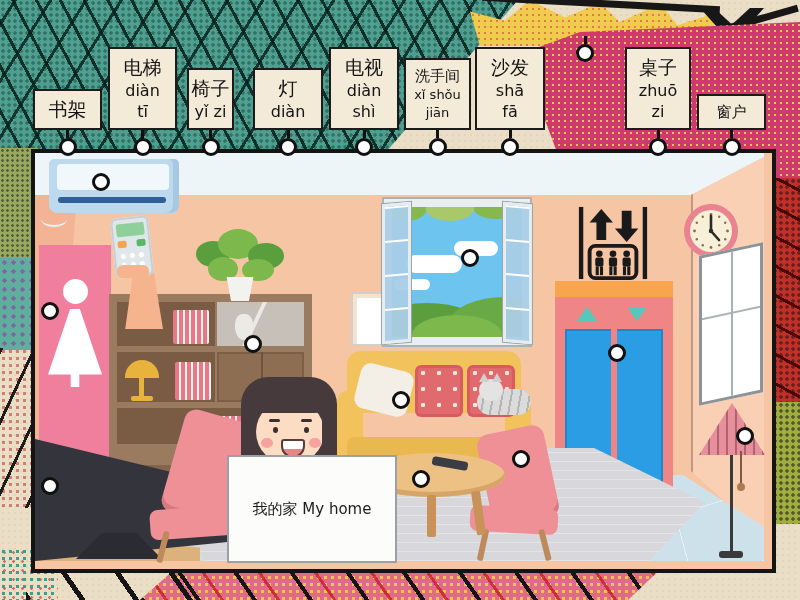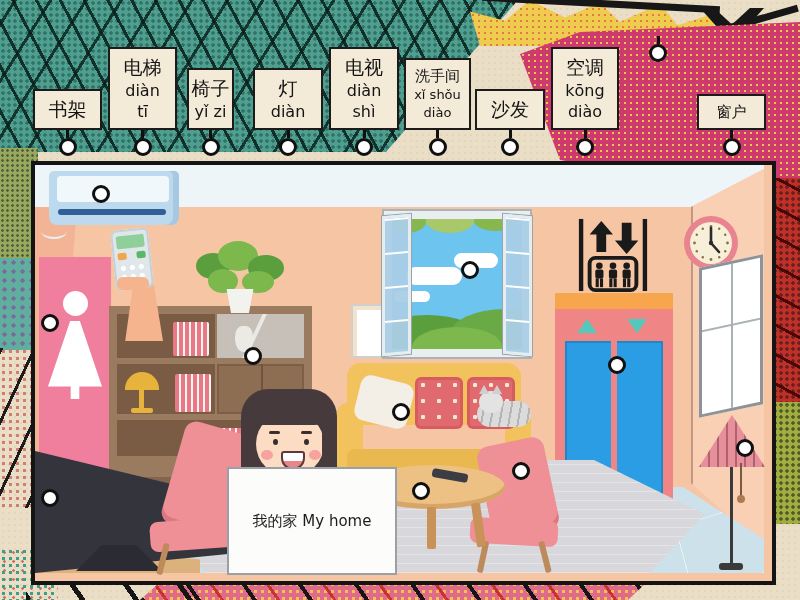--- a/index.html
+++ b/index.html
@@ -56,21 +56,21 @@
   .card-stack{display:flex;flex-direction:column;justify-content:flex-end;height:94px;width:100%;}
   .card{background:var(--card-bg,#f3ead8);border:2px solid var(--ink,#1b1b1b);
       text-align:center;padding:6px 1px;box-sizing:border-box;width:100%;}
   .hanzi{display:block;font-size:19px;line-height:25px;color:#141414;font-weight:500;}
   .pinyin{display:block;font-size:16px;line-height:21px;color:#141414;white-space:pre-line;}
   .card.small .hanzi{font-size:15px;line-height:20px;}
   .card.small .pinyin{font-size:13px;line-height:18px;}
   .pin-stem{width:3px;height:8px;background:#101010;}
   .pin{width:12px;height:12px;border:3.5px solid #101010;background:#fff;border-radius:50%;}
   
-  .scene{left:31px;top:161px;width:737px;height:416px;border:4px solid #141414;
+  .scene{left:31px;top:149px;width:737px;height:416px;border:4px solid #141414;
       background:var(--wall,#f6c5a4);z-index:3;text-align:center;}
   .room{position:absolute;inset:0;overflow:hidden;}
   .room .abs{position:absolute;}
   .ceiling{left:0;top:0;width:729px;height:42px;background:var(--ceiling,#edf5f8);
       clip-path:polygon(0 0,729px 0,729px 4px,656px 42px,0 42px);z-index:1;}
   .right-wall{left:656px;top:4px;width:73px;height:380px;background:var(--wall-side,#f9d0b4);
       clip-path:polygon(0 38px,73px 0,73px 380px,0 314px);z-index:1;
       box-shadow:inset 2px 0 0 rgba(90,50,40,.35);}
   .left-wall{left:0;top:42px;width:42px;height:270px;background:rgba(235,150,120,.35);
       clip-path:polygon(0 0,42px 0,20px 270px,0 270px);z-index:1;}
@@ -282,47 +282,49 @@
       </div>
     </div>
   <div class="pin-stem"></div>
   <div class="pin"></div>
 </div>
 <div class="label-group" style="left:404px;width:67px;">
   <div class="card-stack">
       <div class="card small">
     <span class="hanzi">洗手间</span>
     <span class="pinyin">xǐ shǒu
-diào</span>
+jiān</span>
       </div>
     </div>
   <div class="pin-stem"></div>
   <div class="pin"></div>
 </div>
 <div class="label-group" style="left:475px;width:70px;">
   <div class="card-stack">
       <div class="card">
     <span class="hanzi">沙发</span>
+    <span class="pinyin">shā
+fā</span>
       </div>
     </div>
   <div class="pin-stem"></div>
   <div class="pin"></div>
 </div>
 <div class="label-group" style="left:551px;width:68px;">
-  <div class="card-stack">
-      <div class="card">
-    <span class="hanzi">空调</span>
-    <span class="pinyin">kōng
-diào</span>
-      </div>
-    </div>
   <div class="pin-stem"></div>
   <div class="pin"></div>
 </div>
 <div class="label-group" style="left:625px;width:66px;">
+  <div class="card-stack">
+      <div class="card">
+    <span class="hanzi">桌子</span>
+    <span class="pinyin">zhuō
+zi</span>
+      </div>
+    </div>
   <div class="pin-stem"></div>
   <div class="pin"></div>
 </div>
 <div class="label-group" style="left:697px;width:69px;">
   <div class="card-stack">
       <div class="card small">
     <span class="hanzi">窗户</span>
       </div>
     </div>
   <div class="pin-stem"></div>

